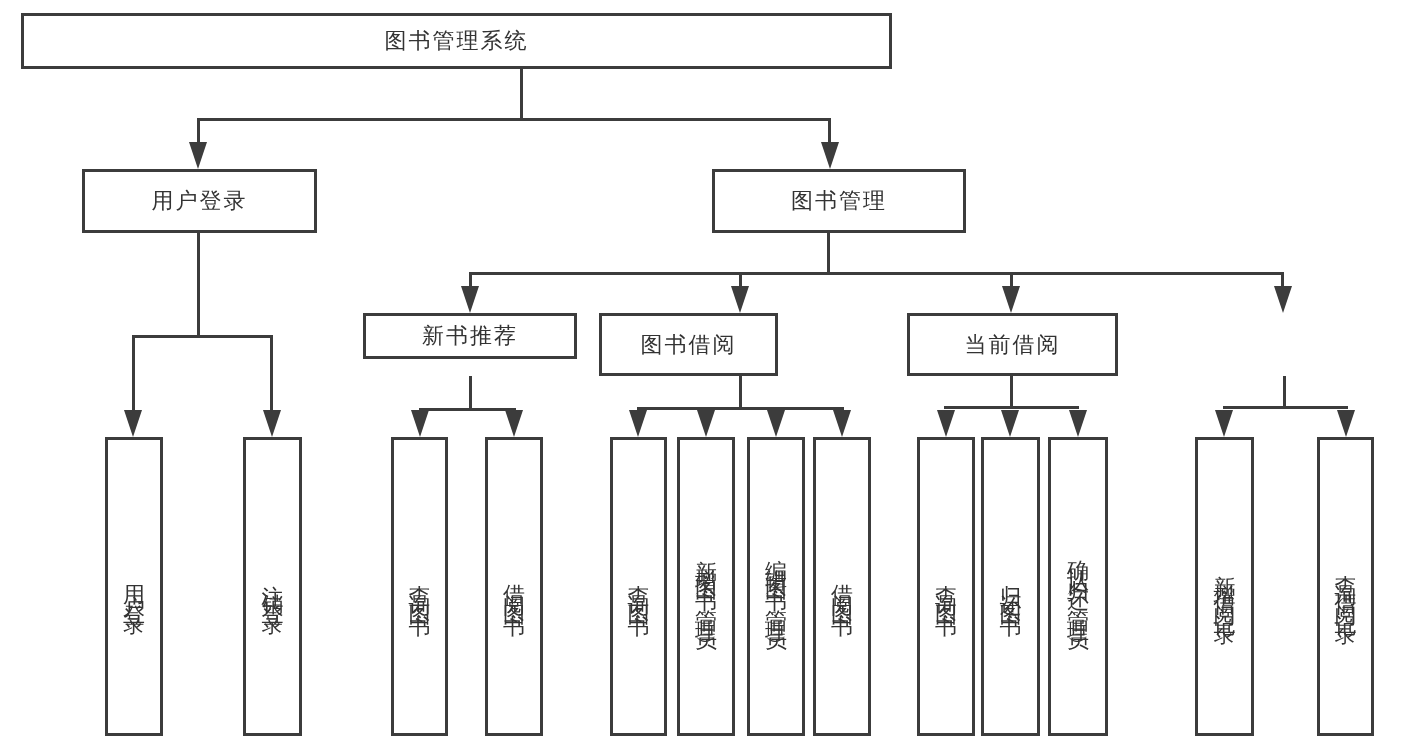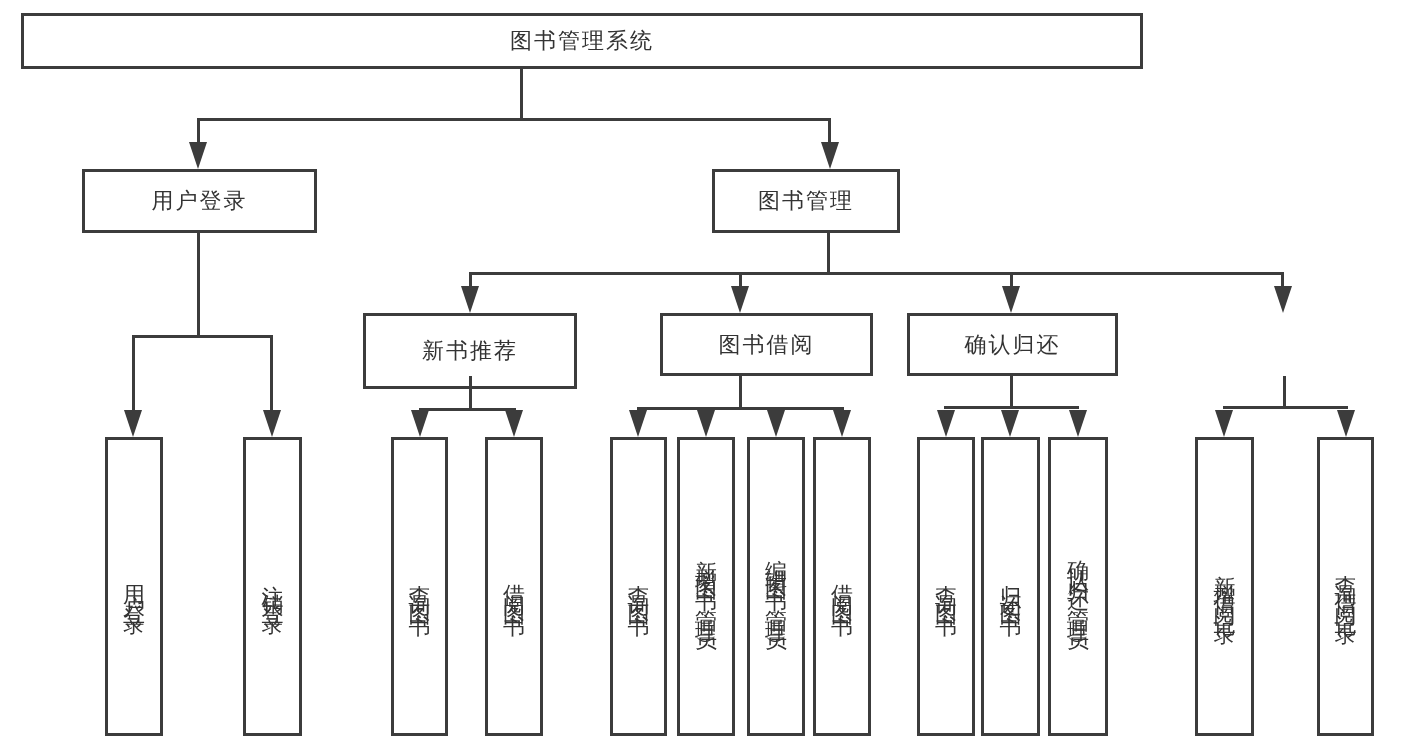--- a/index.html
+++ b/index.html
@@ -60,35 +60,35 @@
     color: #b5b5b5;
     white-space: nowrap;
     z-index: 5;
   }
 </style>
 </head>
 <body>
 
 <div class="stage">
 
-  <div class="box" style="left:21px;top:13px;width:1122px;height:56px">
+  <div class="box" style="left:21px;top:13px;width:871px;height:56px">
     <span class="lbl">图书管理系统</span>
   </div>
 
   <div class="vline" style="left:520px;top:69px;height:49px"></div>
   <div class="hline" style="left:197px;top:118px;width:634px"></div>
   <div class="vline" style="left:197px;top:118px;height:26px"></div>
   <div class="arrow" style="left:189px;top:142px"></div>
   <div class="vline" style="left:828px;top:118px;height:26px"></div>
   <div class="arrow" style="left:821px;top:142px"></div>
 
   <div class="box" style="left:82px;top:169px;width:235px;height:64px">
     <span class="lbl">用户登录</span>
   </div>
-  <div class="box" style="left:712px;top:169px;width:188px;height:64px">
+  <div class="box" style="left:712px;top:169px;width:254px;height:64px">
     <span class="lbl">图书管理</span>
   </div>
 
   <div class="vline" style="left:197px;top:233px;height:102px"></div>
   <div class="hline" style="left:132px;top:335px;width:141px"></div>
   <div class="vline" style="left:132px;top:335px;height:77px"></div>
   <div class="arrow" style="left:124px;top:410px"></div>
   <div class="vline" style="left:270px;top:335px;height:77px"></div>
   <div class="arrow" style="left:263px;top:410px"></div>
 
@@ -96,28 +96,28 @@
   <div class="hline" style="left:469px;top:272px;width:815px"></div>
   <div class="vline" style="left:469px;top:272px;height:16px"></div>
   <div class="arrow" style="left:461px;top:286px"></div>
   <div class="vline" style="left:739px;top:272px;height:16px"></div>
   <div class="arrow" style="left:731px;top:286px"></div>
   <div class="vline" style="left:1010px;top:272px;height:16px"></div>
   <div class="arrow" style="left:1002px;top:286px"></div>
   <div class="vline" style="left:1281px;top:272px;height:16px"></div>
   <div class="arrow" style="left:1274px;top:286px"></div>
 
-  <div class="box" style="left:363px;top:313px;width:214px;height:76px">
+  <div class="box" style="left:363px;top:313px;width:214px;height:46px">
     <span class="lbl">新书推荐</span>
   </div>
-  <div class="box" style="left:660px;top:313px;width:213px;height:63px">
+  <div class="box" style="left:599px;top:313px;width:179px;height:63px">
     <span class="lbl">图书借阅</span>
   </div>
   <div class="box" style="left:907px;top:313px;width:211px;height:63px">
-    <span class="lbl">确认归还</span>
+    <span class="lbl">当前借阅</span>
   </div>
 
   <div class="vline" style="left:469px;top:376px;height:35px"></div>
   <div class="hline" style="left:419px;top:408px;width:97px"></div>
   <div class="arrow" style="left:411px;top:410px"></div>
   <div class="arrow" style="left:505px;top:410px"></div>
 
   <div class="vline" style="left:739px;top:376px;height:34px"></div>
   <div class="hline" style="left:637px;top:407px;width:207px"></div>
   <div class="arrow" style="left:629px;top:410px"></div>

